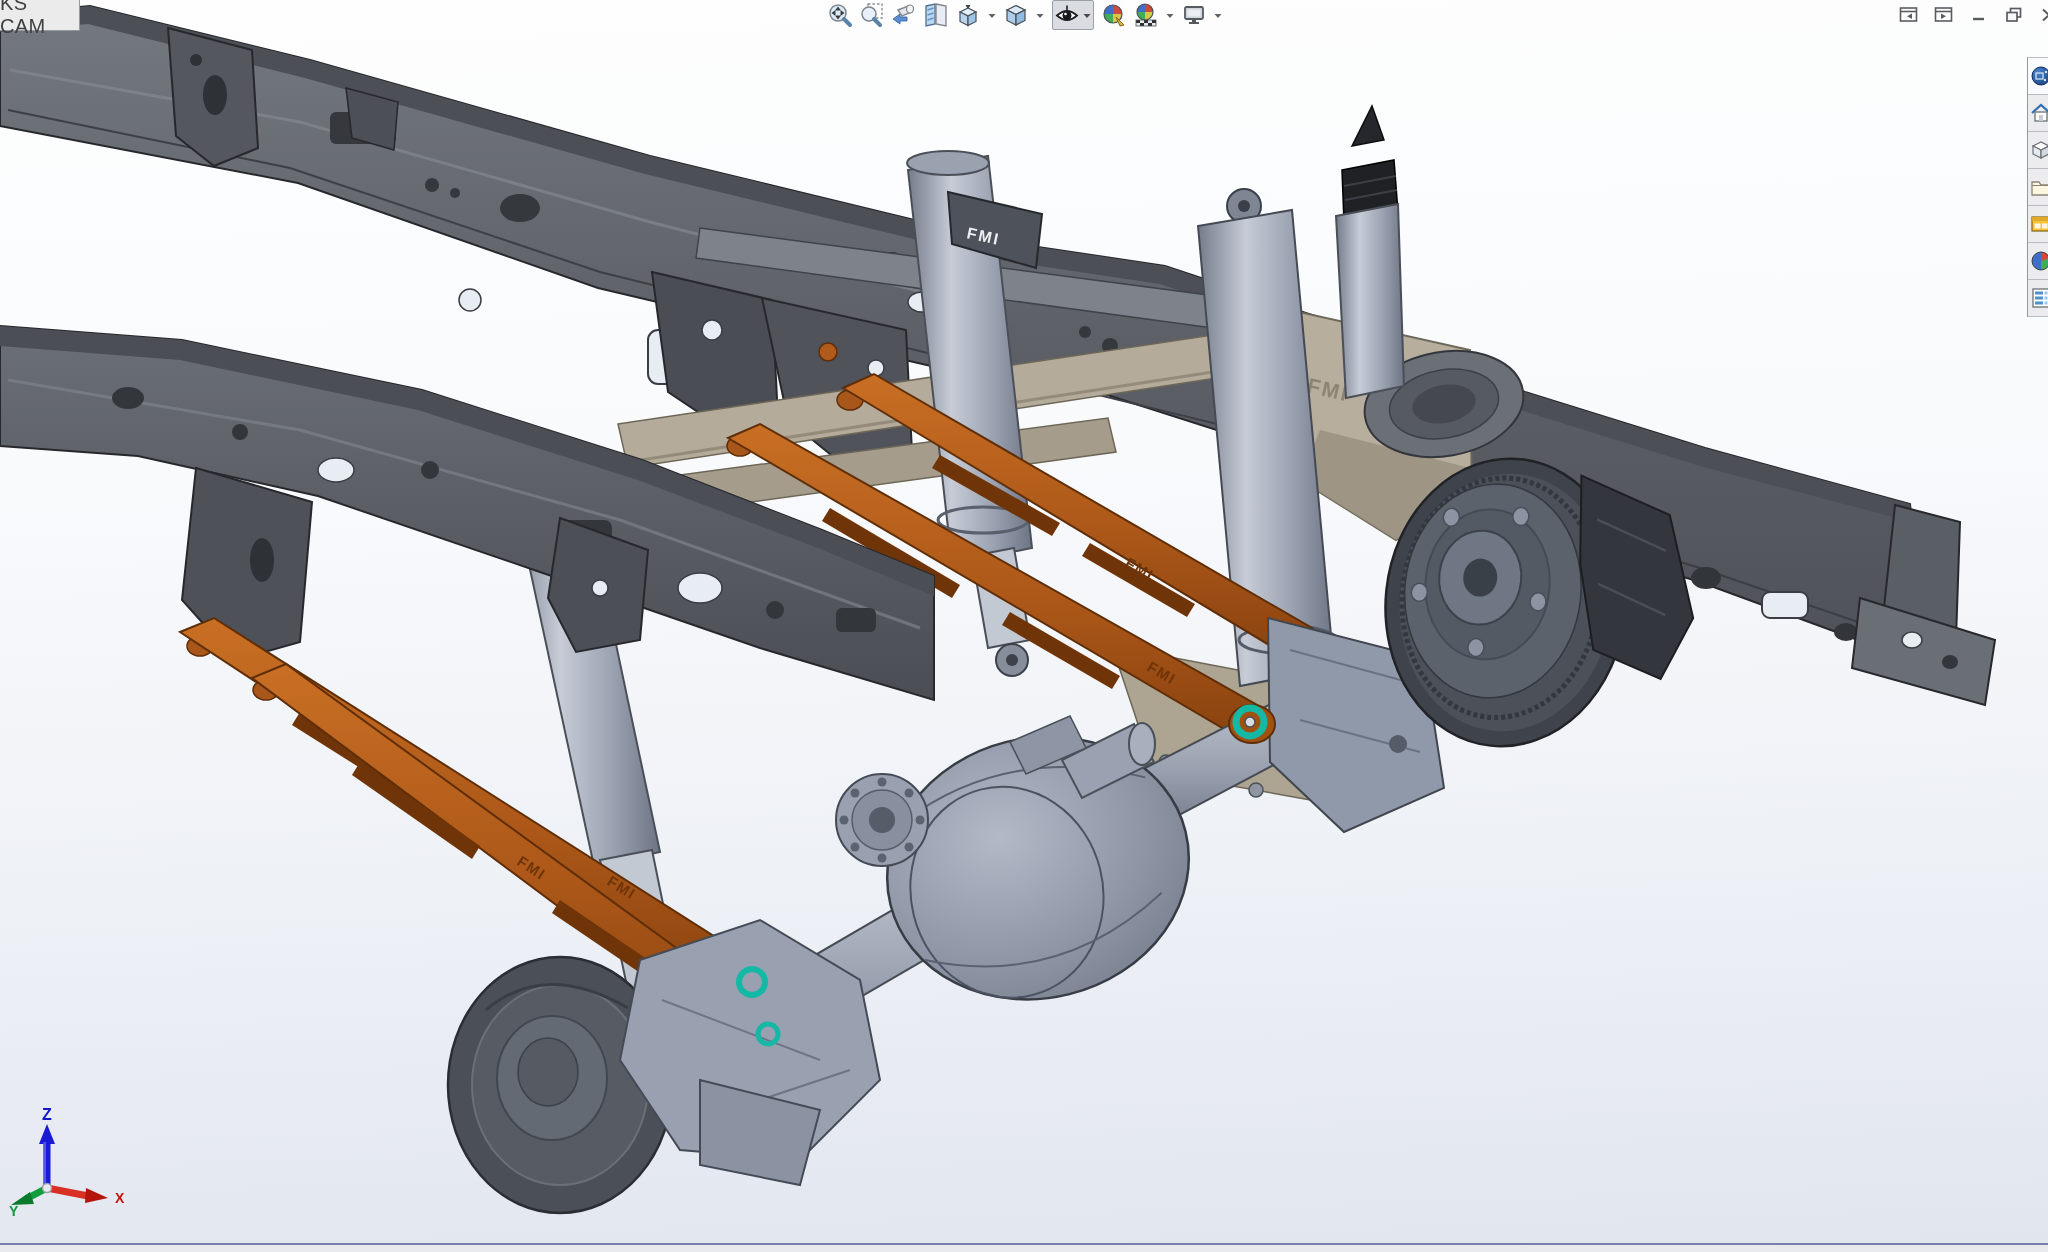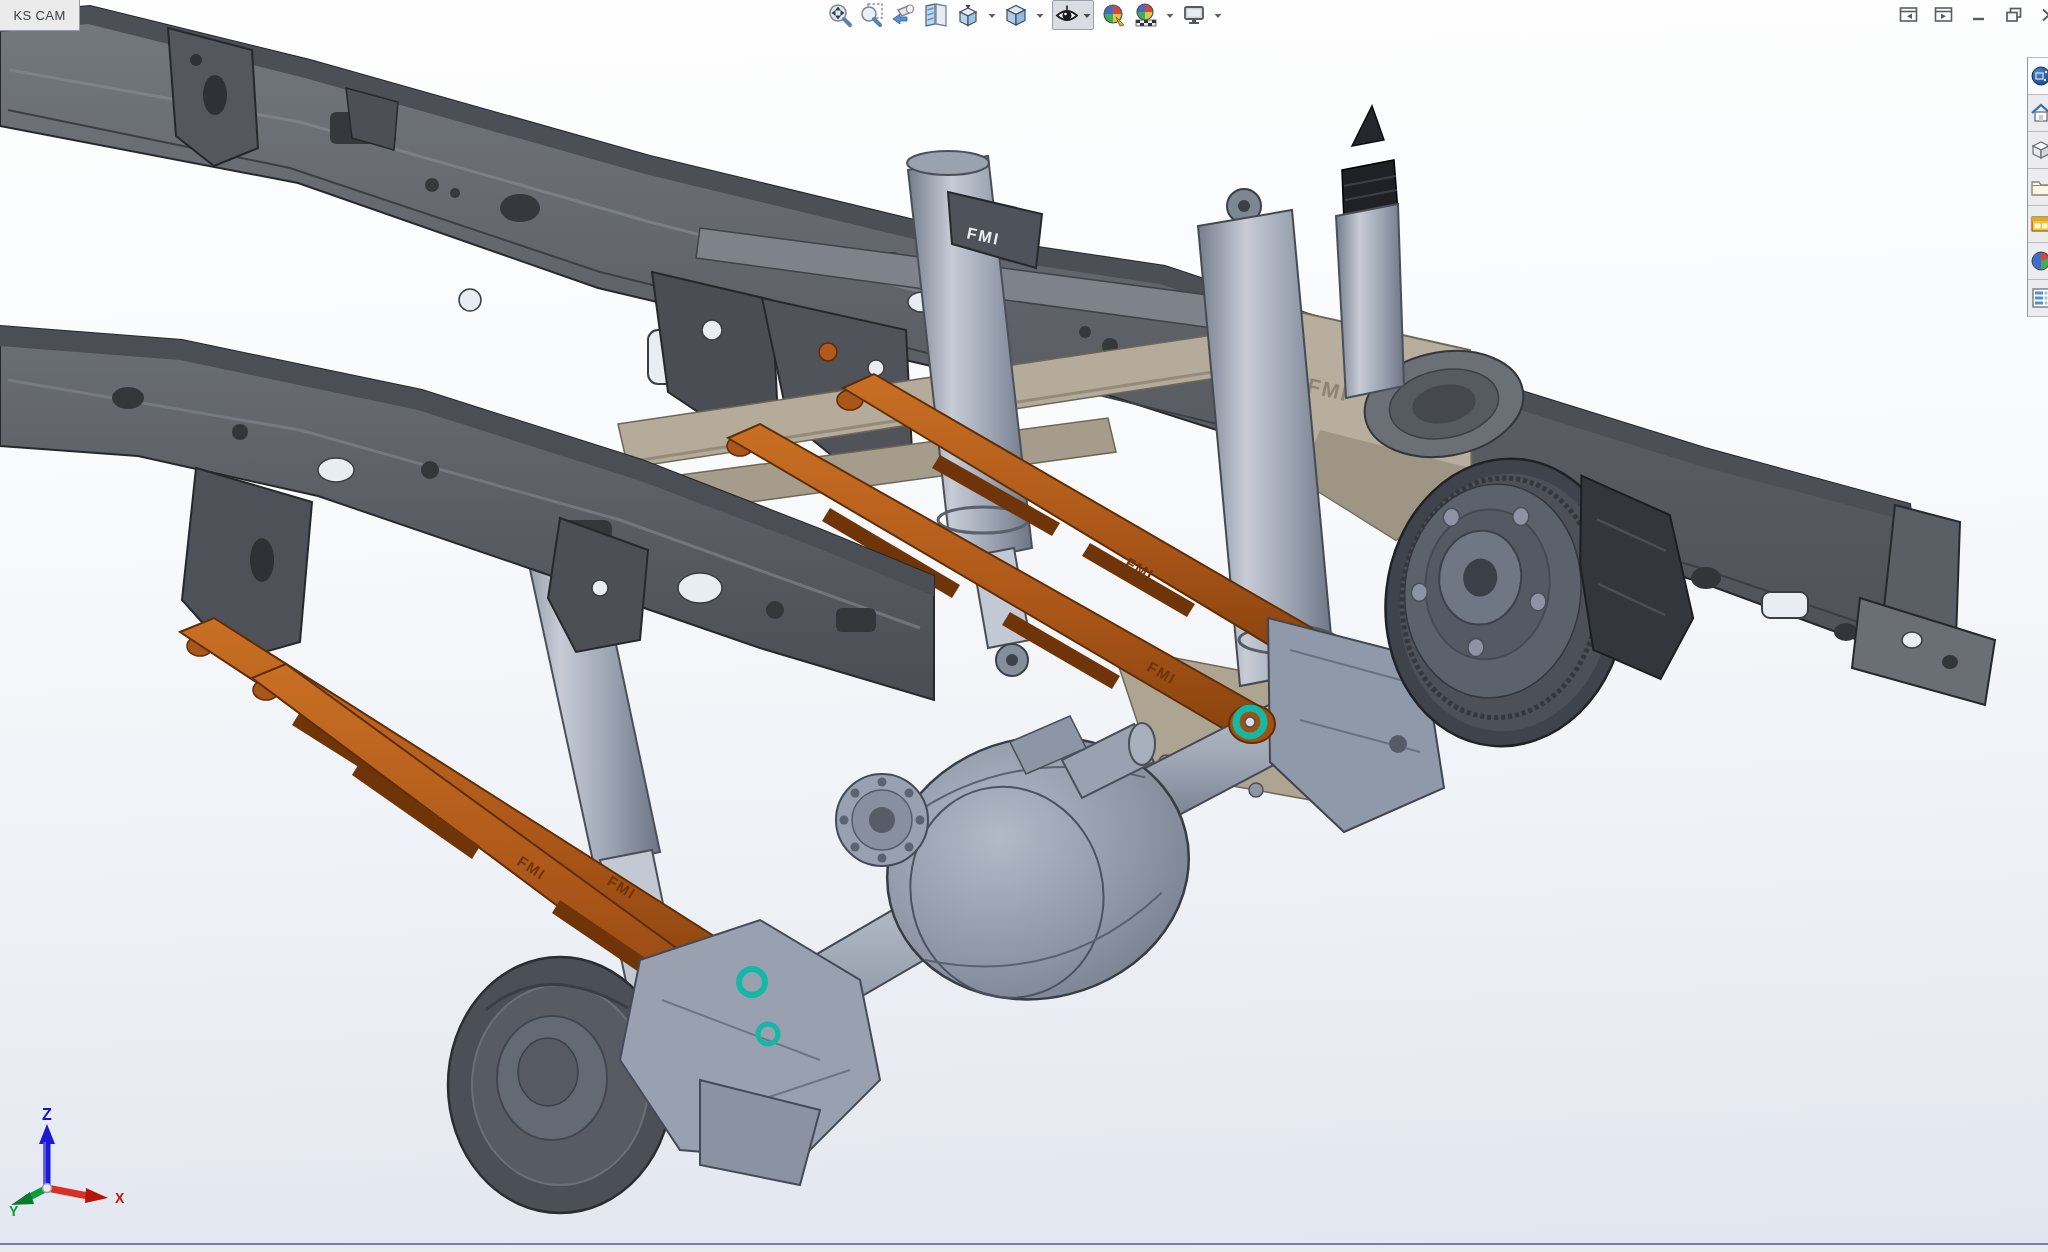--- a/index.html
+++ b/index.html
@@ -9,21 +9,21 @@
     background:linear-gradient(178deg,#fefefe 0%,#f8fafc 38%,#eef1f6 68%,#e1e5ee 100%);
   }
   .model-svg{position:absolute;left:0;top:0;z-index:1;}
   .triad-svg{position:absolute;left:8px;top:1098px;z-index:2;}
 
   
   .cam-tab{
     position:absolute;left:0;top:0;width:79px;height:30px;z-index:6;
     background:#ebebec;border-right:1px solid #97999c;border-bottom:1px solid #97999c;
     display:flex;align-items:center;justify-content:center;
-    font-size:13px;color:#3e4043;letter-spacing:.4px;
+    font-size:20px;color:#3e4043;letter-spacing:.4px;
   }
 
   
   .hud-toolbar{
     position:absolute;left:826px;top:0;height:30px;z-index:6;
     display:flex;align-items:center;gap:4px;
   }
   .hud-btn{width:28px;height:28px;border:0;background:transparent;padding:1px;
     display:flex;align-items:center;justify-content:center;cursor:pointer;}
   .hud-caret{width:12px;height:28px;border:0;background:transparent;padding:0;

